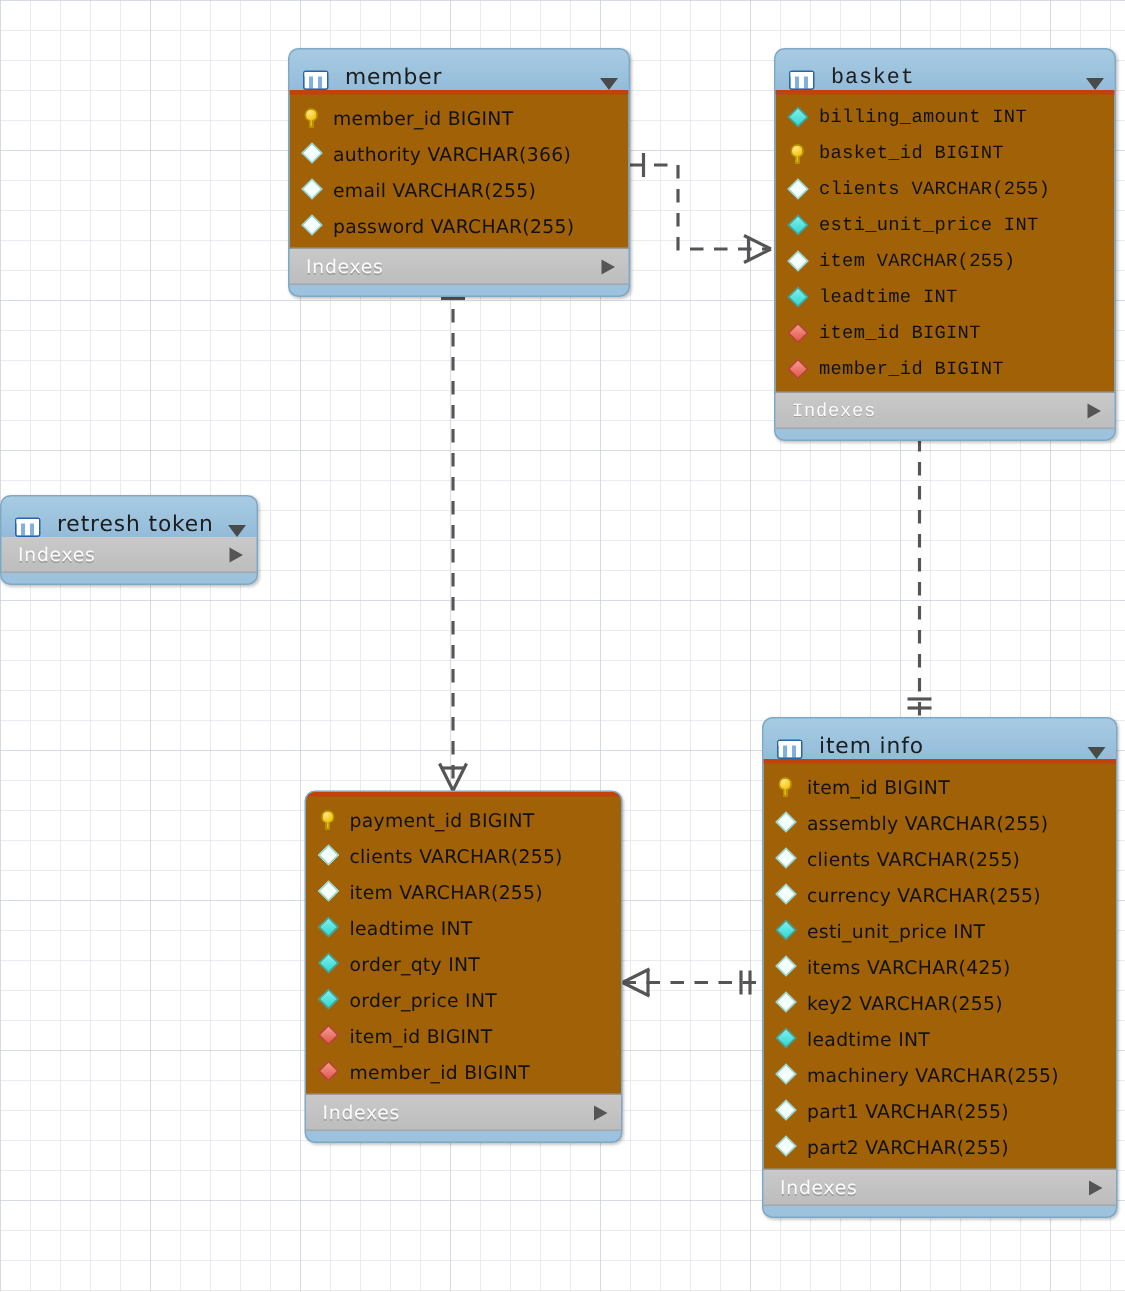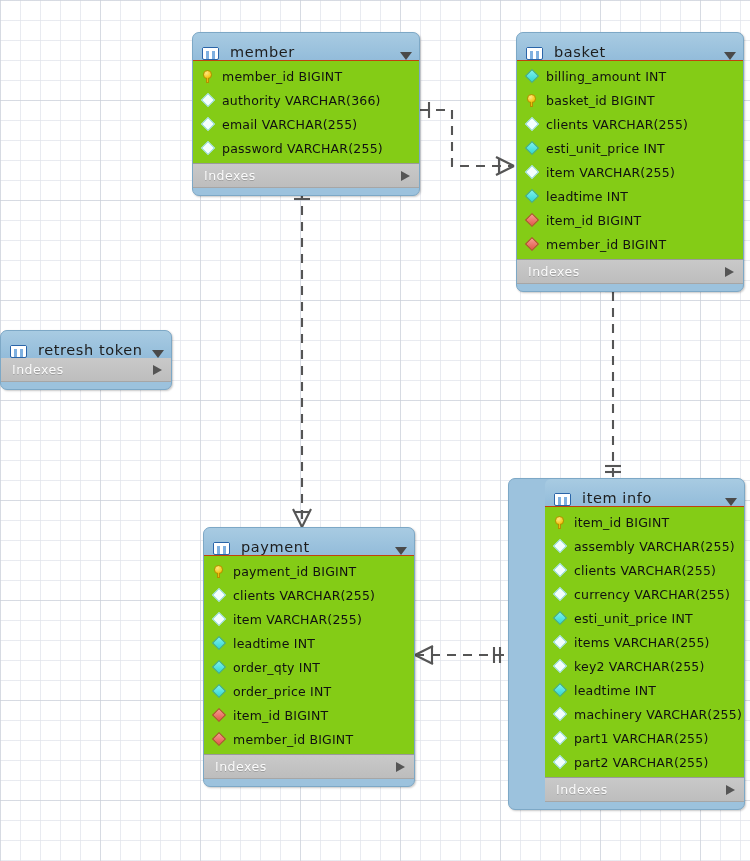--- a/index.html
+++ b/index.html
@@ -71,22 +71,22 @@
     white-space: nowrap;
   }
   .tbl-caret {
     margin-left: auto;
     width: 0; height: 0;
     border-left: 6.5px solid transparent;
     border-right: 6.5px solid transparent;
     border-top: 8px solid #4a4a4a;
   }
   .tbl-cols {
-    background: #84cc16;
-    border-top: 1px solid #c2410c;
+    background: #a16207;
+    border-top: 3px solid #c2410c;
     border-bottom: 1px solid #9a9a9a;
     padding: 3px 0 3px 0;
   }
   .col {
     height: 24px;
     display: flex;
     align-items: center;
     padding-left: 8px;
     white-space: nowrap;
   }
@@ -233,21 +233,21 @@
             <span class="ico-dia nullable"></span>
           </span>
           <span class="col-txt">password VARCHAR(255)</span>
         </div>
       </div>
       <div class="tbl-footer">
         <span class="lbl">Indexes</span>
         <span class="tri"></span>
       </div>
     </div>
-    <div class="tbl" style="left: 516px; top: 32px; width: 228px;">
+    <div class="tbl" style="left: 516px; top: 32px; width: 228px; font-family: Liberation Mono, monospace;">
       <div class="tbl-header">
         <span class="tbl-icon"></span>
         <span class="tbl-title">basket</span>
         <span class="tbl-caret"></span>
       </div>
       <div class="tbl-cols">
         <div class="col">
           <span class="col-ico">
             <span class="ico-dia notnull"></span>
           </span>
@@ -304,25 +304,20 @@
         <span class="tbl-icon"></span>
         <span class="tbl-title">retresh token</span>
         <span class="tbl-caret"></span>
       </div>
       <div class="tbl-footer">
         <span class="lbl">Indexes</span>
         <span class="tri"></span>
       </div>
     </div>
     <div class="tbl" style="left: 203px; top: 527px; width: 212px;">
-      <div class="tbl-header">
-        <span class="tbl-icon"></span>
-        <span class="tbl-title">payment</span>
-        <span class="tbl-caret"></span>
-      </div>
       <div class="tbl-cols">
         <div class="col">
           <span class="col-ico ico-key"></span>
           <span class="col-txt">payment_id BIGINT</span>
         </div>
         <div class="col">
           <span class="col-ico">
             <span class="ico-dia nullable"></span>
           </span>
           <span class="col-txt">clients VARCHAR(255)</span>
@@ -362,21 +357,21 @@
             <span class="ico-dia fk"></span>
           </span>
           <span class="col-txt">member_id BIGINT</span>
         </div>
       </div>
       <div class="tbl-footer">
         <span class="lbl">Indexes</span>
         <span class="tri"></span>
       </div>
     </div>
-    <div class="tbl" style="left: 508px; top: 478px; width: 237px; padding-left: 36px;">
+    <div class="tbl" style="left: 508px; top: 478px; width: 237px;">
       <div class="tbl-header">
         <span class="tbl-icon"></span>
         <span class="tbl-title">item info</span>
         <span class="tbl-caret"></span>
       </div>
       <div class="tbl-cols">
         <div class="col">
           <span class="col-ico ico-key"></span>
           <span class="col-txt">item_id BIGINT</span>
         </div>
@@ -401,21 +396,21 @@
         <div class="col">
           <span class="col-ico">
             <span class="ico-dia notnull"></span>
           </span>
           <span class="col-txt">esti_unit_price INT</span>
         </div>
         <div class="col">
           <span class="col-ico">
             <span class="ico-dia nullable"></span>
           </span>
-          <span class="col-txt">items VARCHAR(255)</span>
+          <span class="col-txt">items VARCHAR(425)</span>
         </div>
         <div class="col">
           <span class="col-ico">
             <span class="ico-dia nullable"></span>
           </span>
           <span class="col-txt">key2 VARCHAR(255)</span>
         </div>
         <div class="col">
           <span class="col-ico">
             <span class="ico-dia notnull"></span>

